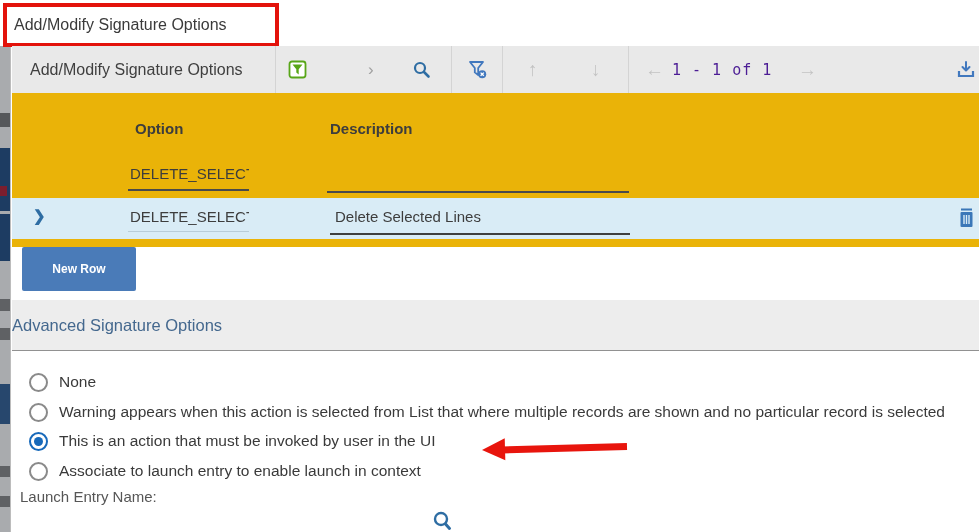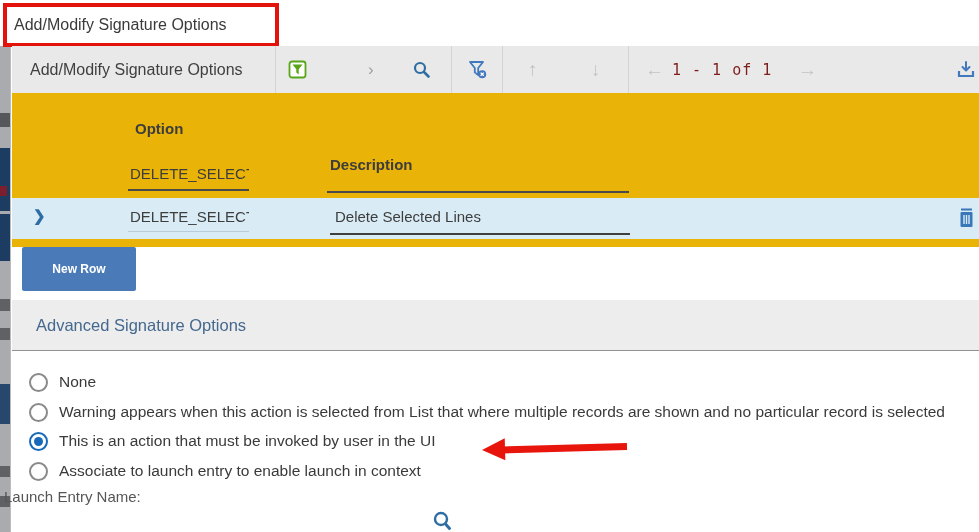--- a/index.html
+++ b/index.html
@@ -27,21 +27,21 @@
     background:#e9e9e9;border-bottom:1px solid #c9c9c9;
   }
   .toolbar .title{position:absolute;left:18px;top:0;height:47px;display:flex;align-items:center;font-size:16px;color:#3f3f3f;}
   .tb-div{position:absolute;top:0;width:1px;height:47px;background:#d4d4d4;}
   .tb-icon{position:absolute;top:0;height:47px;display:flex;align-items:center;}
   .filter-link{font-size:15px;color:#44618e;text-decoration:underline;cursor:pointer;}
   .tb-chevron{font-size:17px;color:#a0a0a0;}
   .nav-arrow{font-size:19px;color:#c3c3c3;line-height:47px;}
   .pagination{
     position:absolute;left:660px;top:0;height:47px;display:flex;align-items:center;
-    font-family:"DejaVu Sans Mono",monospace;font-size:15px;letter-spacing:1px;color:#7f1d1d;
+    font-family:"DejaVu Sans Mono",monospace;font-size:15px;letter-spacing:1px;color:#4c1d95;
   }
 
   
   .table-zone{position:absolute;left:12px;top:93px;width:967px;height:154px;background:#eab308;}
   .col-head{position:absolute;top:27px;font-size:15px;font-weight:600;color:#3d3d3d;}
   .cell-text{font-size:15px;color:#3d3d3d;white-space:nowrap;overflow:hidden;display:block;}
   .opt-clip{width:119px;}
   .u-dark{position:absolute;height:2px;background:#4a4a4a;}
   .u-faint{position:absolute;height:1px;background:#b9cdd8;}
   .sel-row{position:absolute;left:0;top:105px;width:967px;height:41px;background:#d9ecf6;}
@@ -49,21 +49,21 @@
 
   .new-row-btn{
     position:absolute;left:22px;top:247px;width:114px;height:44px;
     background:#4a7bb8;color:#fff;border:none;border-radius:2px;
     font-family:"Liberation Sans",sans-serif;font-size:12px;font-weight:600;cursor:pointer;
   }
 
   .adv-header{
     position:absolute;left:12px;top:300px;width:967px;height:51px;
     background:#ededed;border-bottom:1px solid #919191;
-    display:flex;align-items:center;padding-left:24px;box-sizing:border-box;
+    display:flex;align-items:center;box-sizing:border-box;
     font-size:16.5px;color:#44688e;
   }
 
   
   .radio-row{position:absolute;left:29px;height:22px;display:flex;align-items:center;gap:11px;cursor:pointer;}
   .radio{
     width:15px;height:15px;border-radius:50%;
     border:2px solid #8a8a8a;background:#fff;box-sizing:content-box;flex:none;
     position:relative;
   }
@@ -75,21 +75,21 @@
 
   
   .red-arrow{position:absolute;left:482px;top:437px;width:146px;height:22px;transform:rotate(-1.5deg);}
   .red-arrow .head{
     position:absolute;left:0;top:0;width:0;height:0;
     border-top:11px solid transparent;border-bottom:11px solid transparent;
     border-right:23px solid #e8150d;
   }
   .red-arrow .shaft{position:absolute;left:20px;top:8px;width:125px;height:7px;background:#e8150d;}
 
-  .launch-label{position:absolute;left:4px;top:488px;font-size:15px;color:#565656;}
+  .launch-label{position:absolute;left:20px;top:488px;font-size:15px;color:#565656;}
 
   svg{display:block;}
 </style>
 </head>
 <body>
 
 <div id="screen">
 
   <div>
     <div class="sliver" style="top:46px;height:486px;"></div>
@@ -156,21 +156,21 @@
     <div class="tb-icon" style="left:944px;">
       <svg width="20" height="20" viewBox="0 0 20 20">
         <path d="M10 2 V10 M6.5 7 L10 10.5 L13.5 7" fill="none" stroke="#4178be" stroke-width="2" stroke-linecap="round" stroke-linejoin="round"></path>
         <path d="M3 11 V16 H17 V11" fill="none" stroke="#4178be" stroke-width="2.2"></path>
       </svg>
     </div>
   </div>
 
   <div class="table-zone">
     <div class="col-head" style="left:123px;">Option</div>
-    <div class="col-head" style="left:318px;margin-top:36px;">Description</div>
+    <div class="col-head" style="left:318px;">Description</div>
 
     <div>
       <span class="cell-text opt-clip abs" style="left:118px;top:72px;">DELETE_SELECT</span>
       <div class="u-dark" style="left:116px;top:96px;width:121px;"></div>
       <span class="cell-text abs" style="left:320px;top:72px;width:300px;"></span>
       <div class="u-dark" style="left:315px;top:98px;width:302px;"></div>
     </div>
 
     <div class="sel-row">
       <span class="row-chevron">❯</span>

